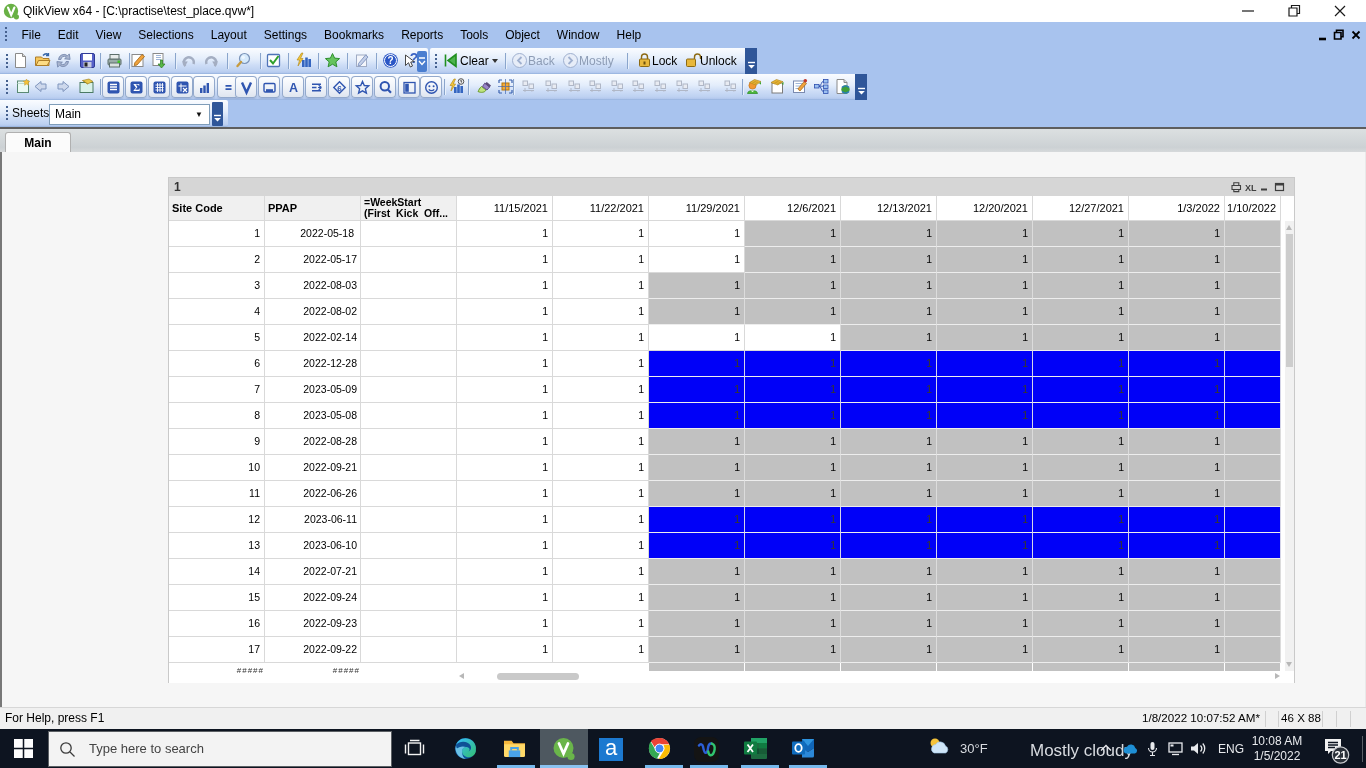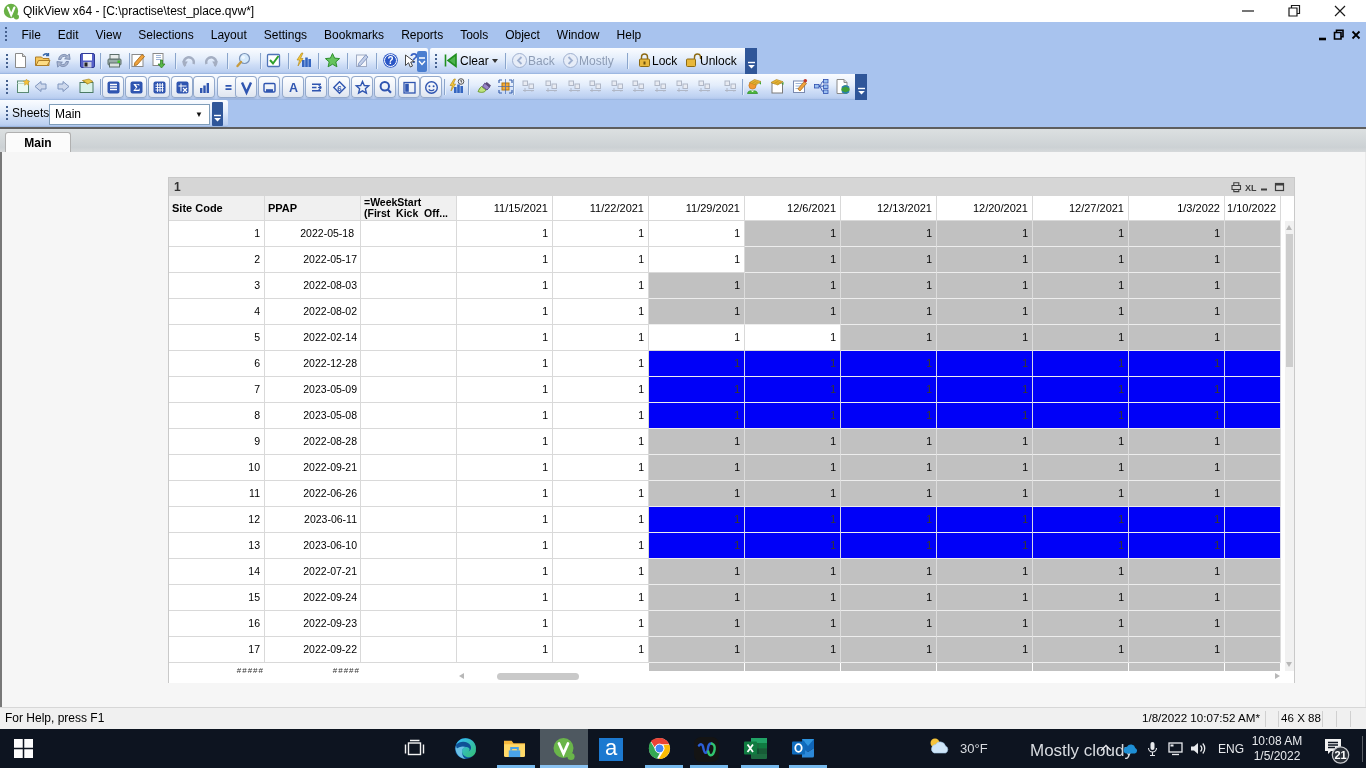--- a/index.html
+++ b/index.html
@@ -725,20 +725,27 @@
 <div class="vs" style="left:1336px"></div>
 <div class="vs" style="left:1350px"></div>
 </div>
 <div class="abs" id="task">
 <svg class="abs" style="left:14px;top:10px" width="19" height="19" viewBox="0 0 20 20">
       <rect x="0" y="0" width="9.2" height="9.2" fill="#fdfdfd"></rect>
       <rect x="10.8" y="0" width="9.2" height="9.2" fill="#fdfdfd"></rect>
       <rect x="0" y="10.8" width="9.2" height="9.2" fill="#fdfdfd"></rect>
       <rect x="10.8" y="10.8" width="9.2" height="9.2" fill="#fdfdfd"></rect>
     </svg>
+<div class="abs" id="search">
+      <svg class="abs" style="left:10px;top:9px" width="17" height="17" viewBox="0 0 17 17">
+        <circle cx="7" cy="7" r="5.2" fill="none" stroke="#3b3b3b" stroke-width="1.3"></circle>
+        <path d="M11 11 l4.5 4.5" stroke="#3b3b3b" stroke-width="1.3"></path>
+      </svg>
+      <span class="abs" style="left:40px;top:9px">Type here to search</span>
+    </div>
 <svg class="abs" style="left:404px;top:10px" width="21" height="19" viewBox="0 0 21 19">
       <rect x="4.5" y="4" width="12" height="11.5" fill="none" stroke="#f2f2f2" stroke-width="1.4"></rect>
       <path d="M1.5 5.5 v9 M19.5 5.5 v9 M6 1.5 h9.5" stroke="#f2f2f2" stroke-width="1.4"></path>
     </svg>
 <div class="abs" style="left:540px;top:0;width:48px;height:39px;background:#4e5860"></div>
 <div class="uline" style="left:497px;width:38px"></div>
 <div class="uline" style="left:540px;width:48px;background:#8ac2f0"></div>
 <div class="uline" style="left:645px;width:38px"></div>
 <div class="uline" style="left:690px;width:38px"></div>
 <div class="uline" style="left:741px;width:38px"></div>

